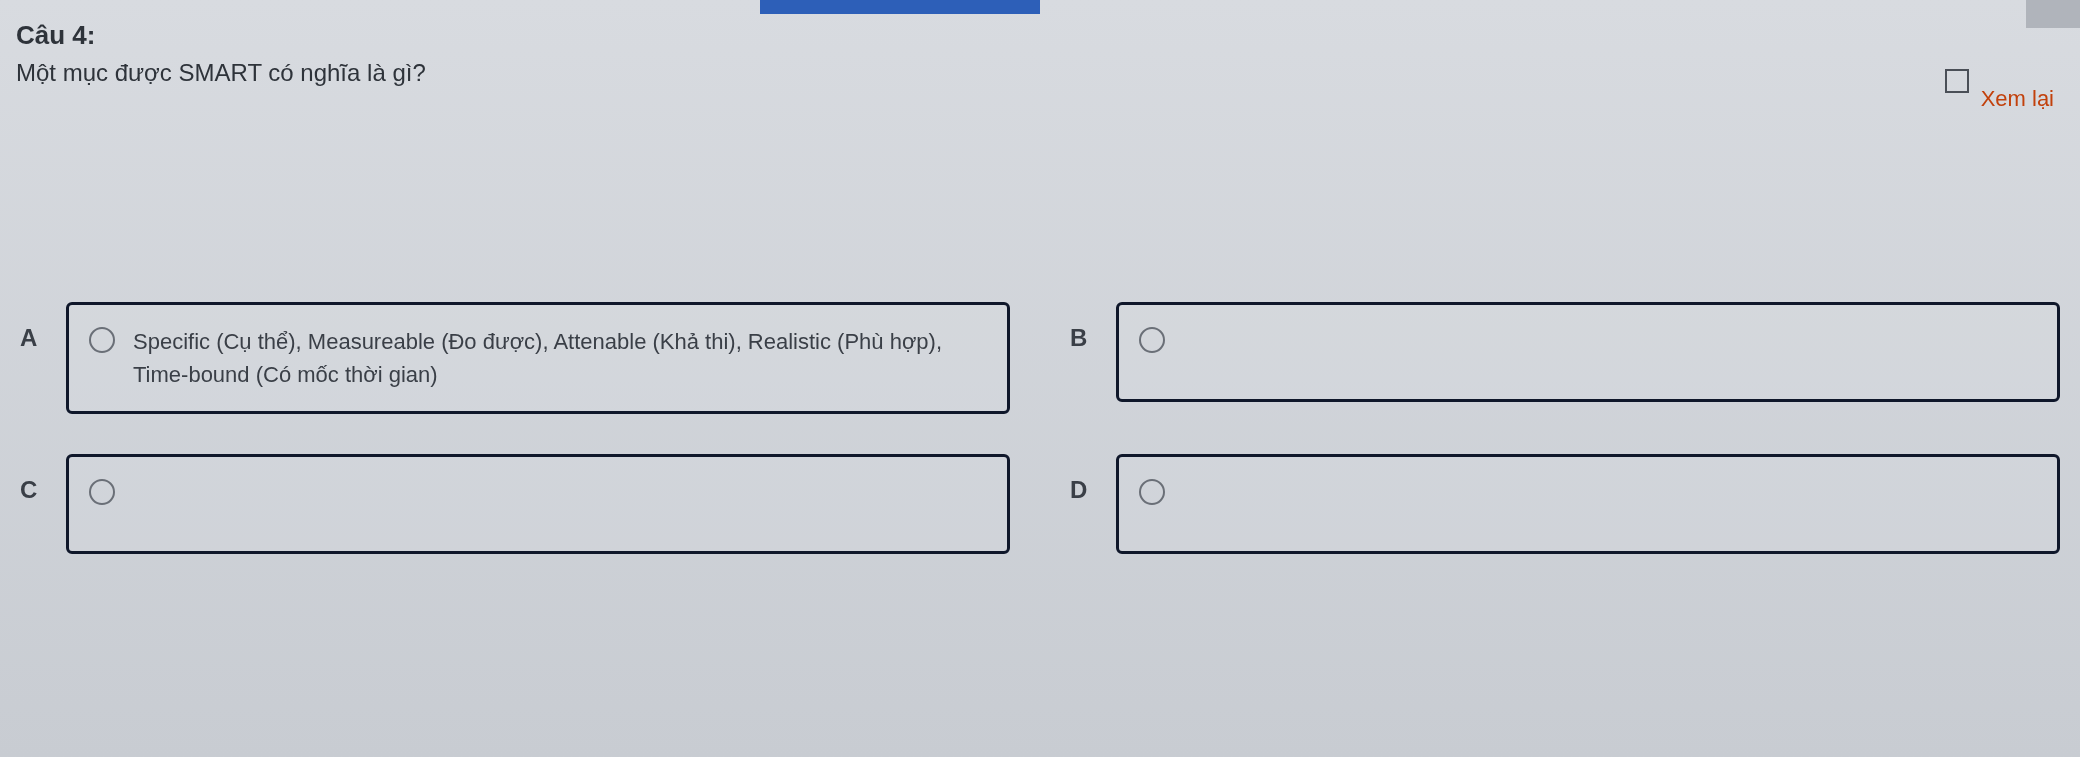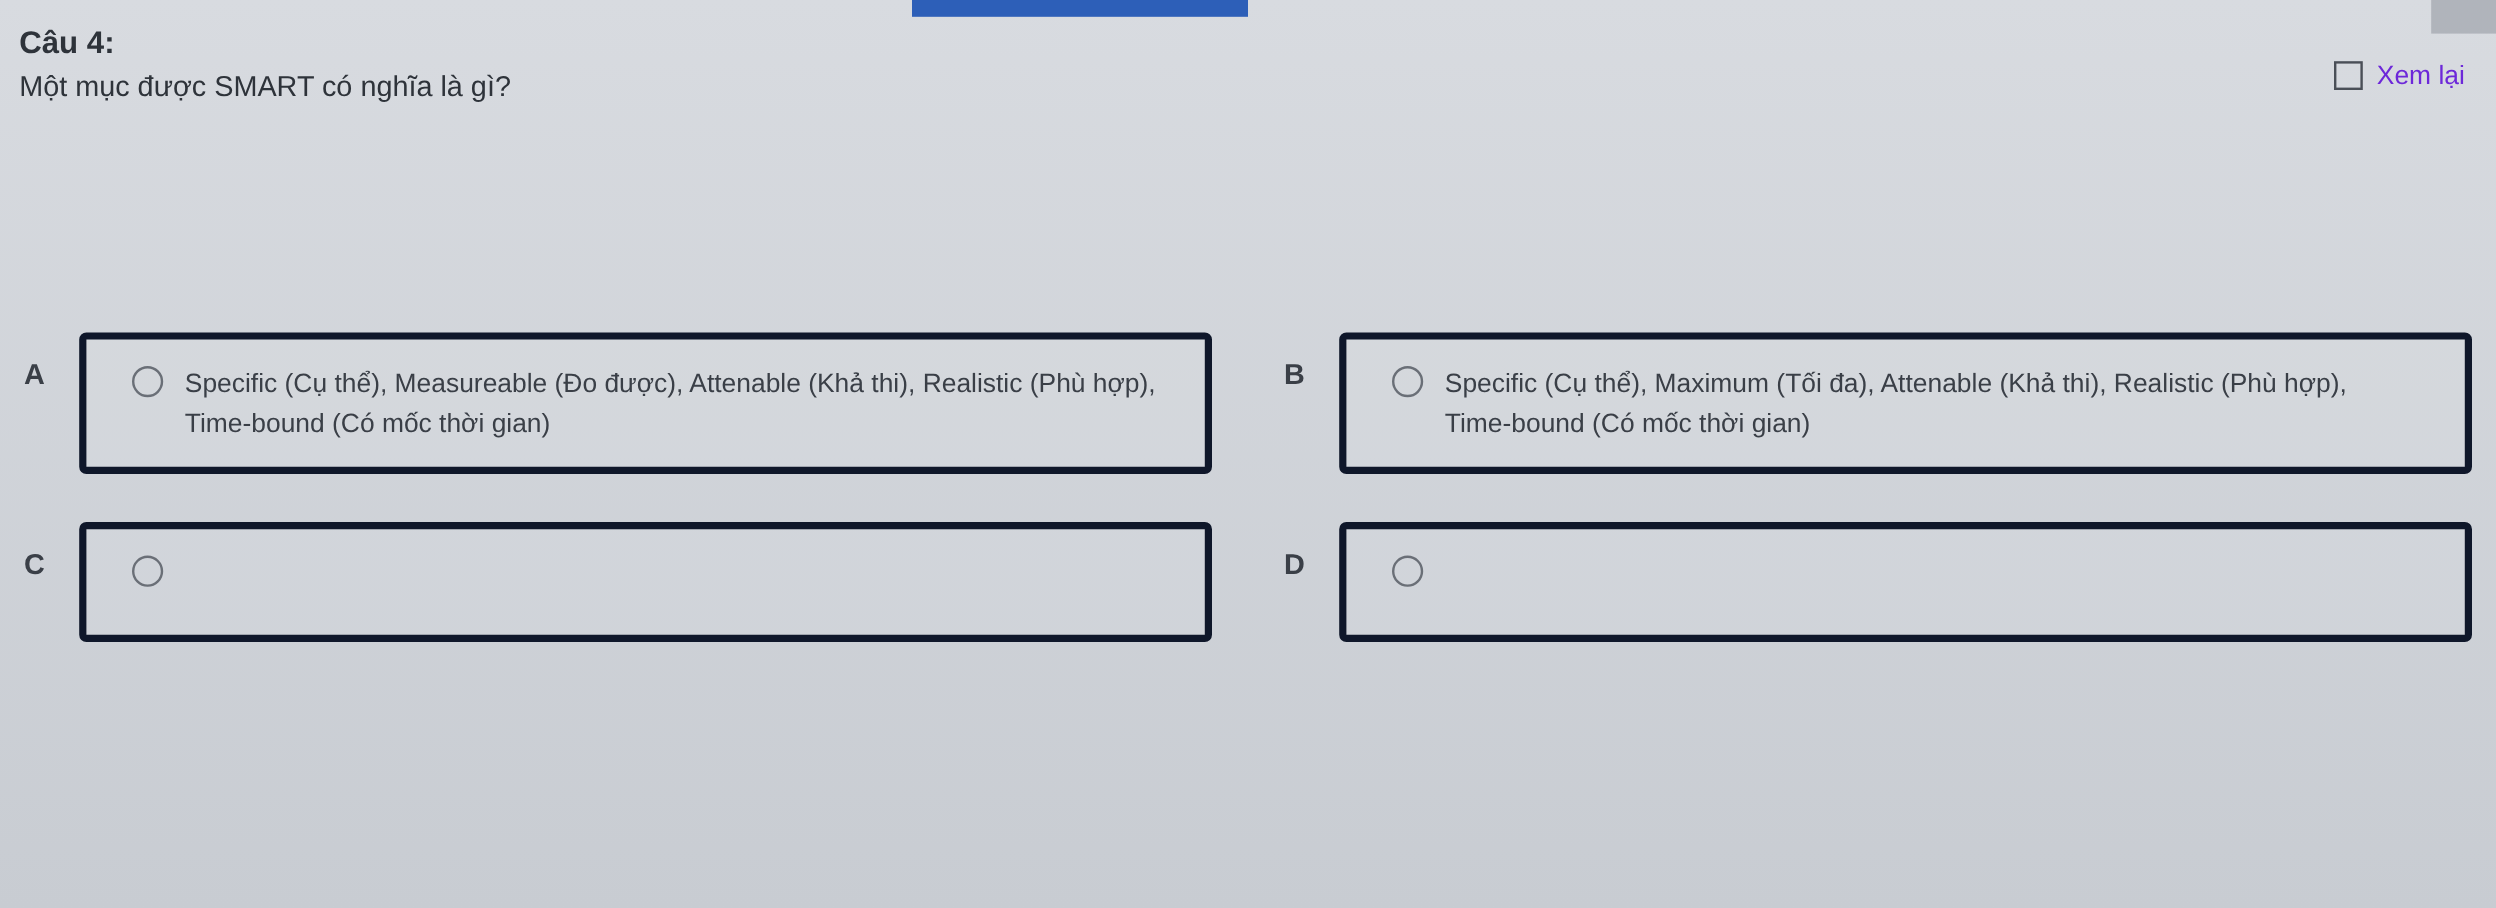--- a/index.html
+++ b/index.html
@@ -43,21 +43,22 @@
     }
     .checkbox {
       width: 24px;
       height: 24px;
       border: 2px solid #4a4f57;
       background: transparent;
       cursor: pointer;
     }
     .review-label {
       font-size: 22px;
-      color: #6d28d9;
+      color: #c2410c;
+      margin-top: 36px;
     }
     .options-grid {
       display: grid;
       grid-template-columns: 1fr 1fr;
       gap: 40px 60px;
       padding: 180px 20px 20px 20px;
     }
     .option-row {
       display: flex;
       align-items: flex-start;
@@ -68,23 +69,23 @@
       font-weight: bold;
       color: #3a3f47;
       width: 30px;
       padding-top: 22px;
     }
     .option-card {
       flex: 1;
       display: flex;
       align-items: flex-start;
       gap: 18px;
-      border: 6px solid #0f172a;
+      border: 3px solid #0f172a;
       border-radius: 6px;
-      padding: 20px 38px;
+      padding: 20px 20px;
       background: rgba(255,255,255,0.08);
       cursor: pointer;
       min-height: 100px;
     }
     .radio {
       width: 26px;
       height: 26px;
       border: 2px solid #6a6f77;
       border-radius: 50%;
       flex-shrink: 0;
@@ -138,21 +139,20 @@
     <div class="option-card">
       <div class="radio"></div>
       <div class="option-text">Specific (Cụ thể), Measureable (Đo được), Attenable (Khả thi), Realistic (Phù hợp), Time-bound (Có mốc thời gian)</div>
     </div>
   </div>
 
   <div class="option-row">
     <div class="option-letter">B</div>
     <div class="option-card">
       <div class="radio"></div>
-      <div class="option-text">Specific (Cụ thể), Maximum (Tối đa), Attenable (Khả thi), Realistic (Phù hợp), Time-bound (Có mốc thời gian)</div>
     </div>
   </div>
 
   <div class="option-row">
     <div class="option-letter">C</div>
     <div class="option-card">
       <div class="radio"></div>
     </div>
   </div>
 

